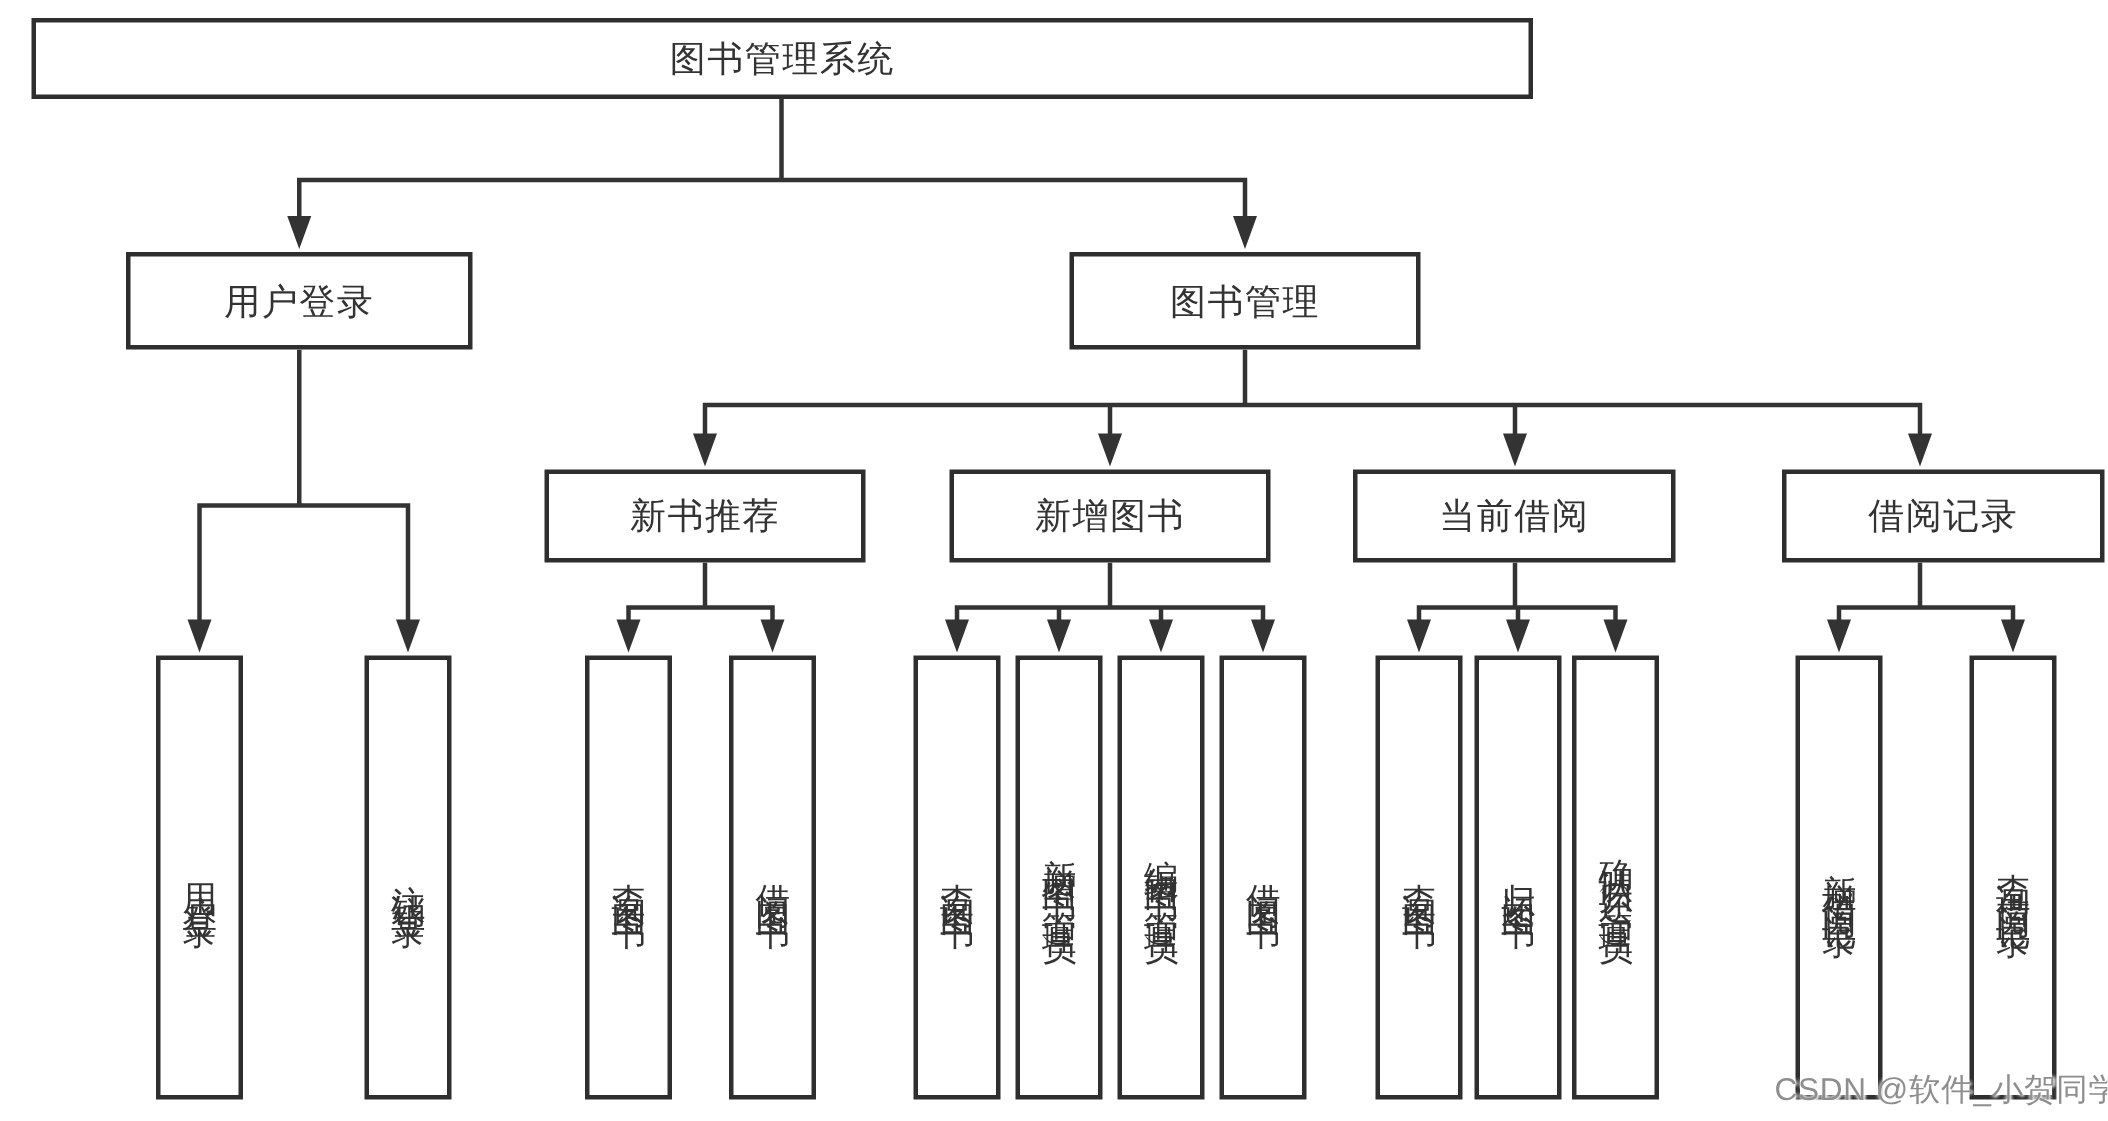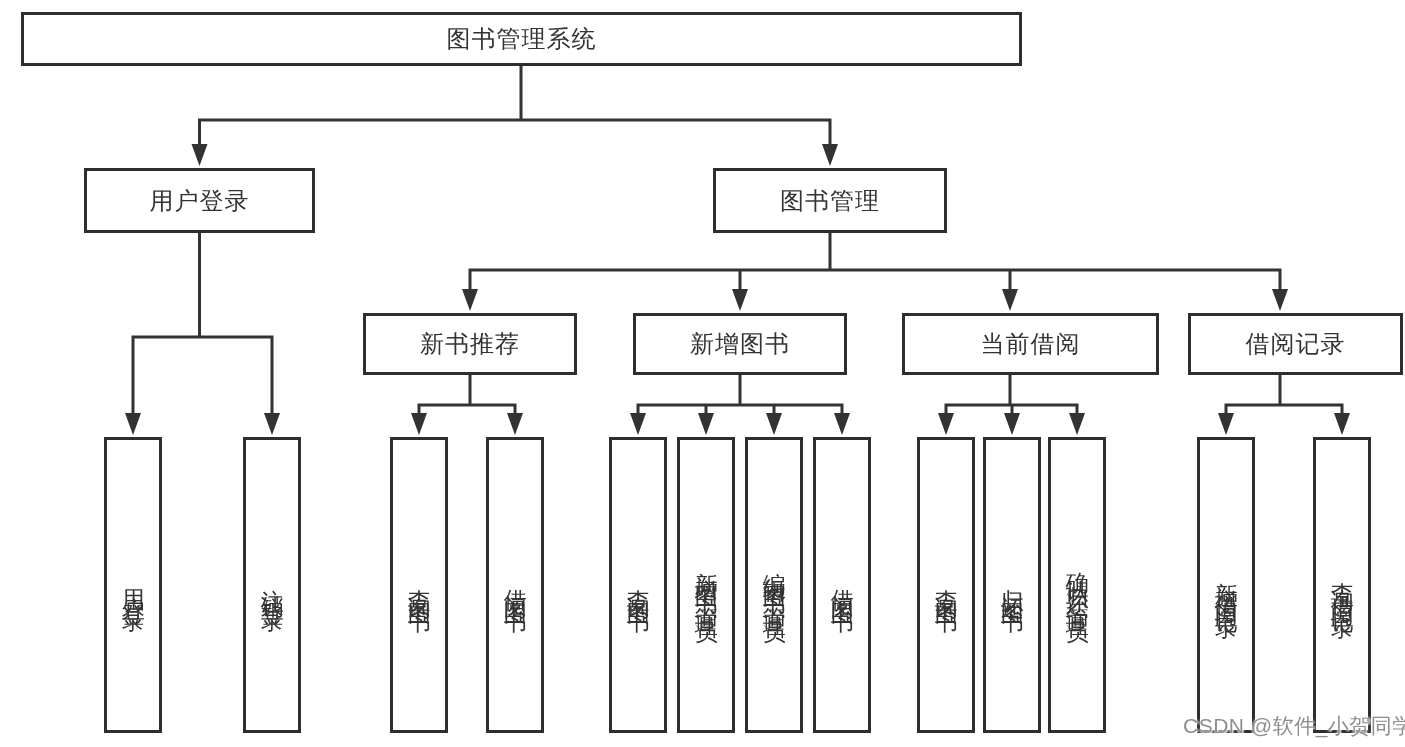--- a/index.html
+++ b/index.html
@@ -81,21 +81,21 @@
   <div class="node" style="left:363px;top:313px;width:214px;height:62px;">
     <span class="hlabel">新书推荐</span>
   </div>
 
   <div class="node" style="left:713px;top:168px;width:234px;height:65px;">
     <span class="hlabel">图书管理</span>
   </div>
   <div class="node" style="left:633px;top:313px;width:214px;height:62px;">
     <span class="hlabel">新增图书</span>
   </div>
-  <div class="node" style="left:902px;top:313px;width:257px;height:62px;">
+  <div class="node" style="left:902px;top:313px;width:215px;height:62px;">
     <span class="hlabel">当前借阅</span>
   </div>
   <div class="node" style="left:1172px;top:313px;width:215px;height:62px;margin-left:16px;">
     <span class="hlabel">借阅记录</span>
   </div>
 
   <div class="node leaf" style="left:104px;top:437px;width:58px;height:296px;">
     <span class="vlabel">用户登录</span>
   </div>
   <div class="node leaf" style="left:243px;top:437px;width:58px;height:296px;">

